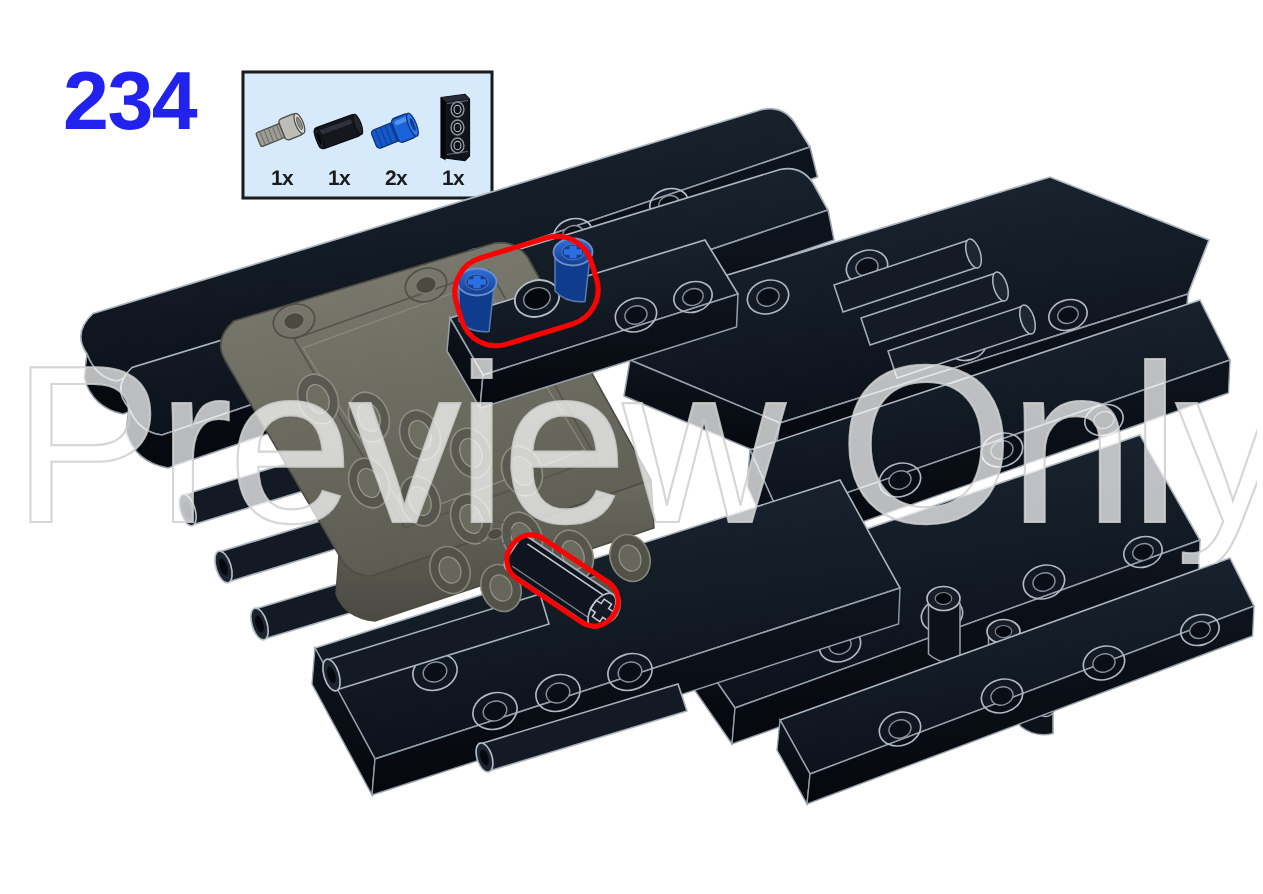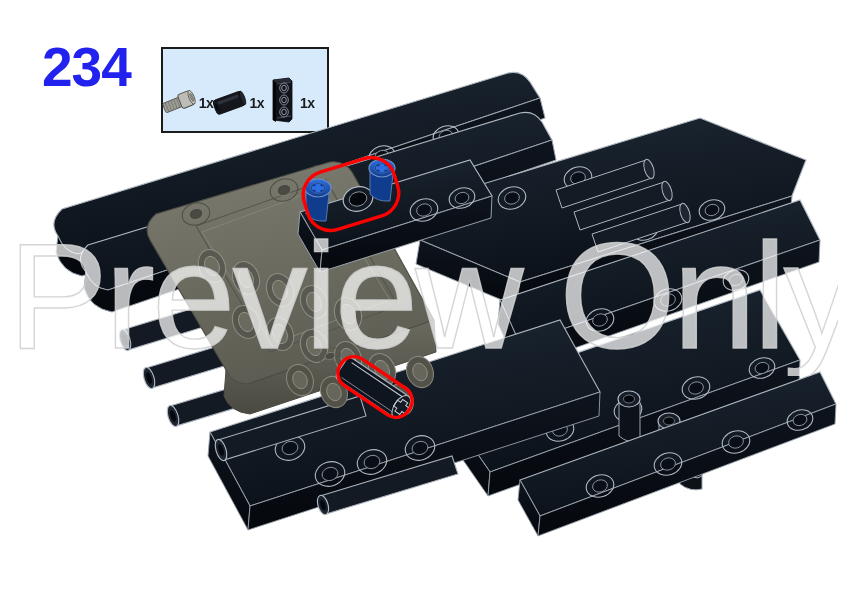--- a/index.html
+++ b/index.html
@@ -47,21 +47,21 @@
     position: absolute;
     inset: 0;
     display: flex;
     align-items: flex-end;
     justify-content: space-around;
     padding: 0 6px 6px 6px;
     box-sizing: border-box;
   }
   .part-item {
     display: flex;
-    flex-direction: row;
+    flex-direction: column;
     align-items: center;
     justify-content: flex-end;
     width: 38px;
   }
   .part-art {
     height: 46px;
     width: 38px;
     position: relative;
     display: block;
   }
@@ -145,20 +145,40 @@
               <rect x="2" y="6.5" width="24" height="3.2" rx="1" fill="#2c313b"></rect>
               <ellipse cx="1.8" cy="11.5" rx="2.2" ry="7.2" fill="#1c1f26" stroke="#0a0b0e" stroke-width="0.7"></ellipse>
               <ellipse cx="1.8" cy="11.5" rx="1.1" ry="4.3" fill="#070809"></ellipse>
               <ellipse cx="29.2" cy="11.5" rx="2.2" ry="7.2" fill="#23262e" stroke="#0a0b0e" stroke-width="0.7"></ellipse>
             </g>
           </svg>
         </span>
         <span class="part-qty">1x</span>
       </div>
 
+      <div class="part-item">
+        <span class="part-art">
+          <svg viewBox="0 0 38 46" width="38" height="46">
+            <g transform="translate(3,12) rotate(-22 16 11)">
+              <rect x="0" y="5" width="17" height="13" rx="2.5" fill="#1559c9" stroke="#0a2f6e" stroke-width="0.8"></rect>
+              <g stroke="#0e3f94" stroke-width="0.8">
+                <line x1="3.5" y1="5" x2="3.5" y2="18"></line>
+                <line x1="7" y1="5" x2="7" y2="18"></line>
+                <line x1="10.5" y1="5" x2="10.5" y2="18"></line>
+                <line x1="14" y1="5" x2="14" y2="18"></line>
+              </g>
+              <rect x="15" y="3" width="13" height="17" rx="3" fill="#1a63da" stroke="#0a2f6e" stroke-width="0.9"></rect>
+              <rect x="17" y="5" width="9" height="3" rx="1" fill="#4f92f0"></rect>
+              <ellipse cx="27.6" cy="11.5" rx="2.6" ry="8.2" fill="#2f79ea" stroke="#0a2f6e" stroke-width="0.8"></ellipse>
+              <ellipse cx="27.8" cy="11.5" rx="1.2" ry="4.6" fill="#0c3f93"></ellipse>
+            </g>
+          </svg>
+        </span>
+        <span class="part-qty">2x</span>
+      </div>
 
       <div class="part-item">
         <span class="part-art">
           <svg viewBox="0 0 38 46" width="38" height="52" style="margin-top:-6px">
             <g transform="translate(9,2)">
               <path d="M2,2 L18,0 L21,3 L21,41 L18,44 L2,42 Z" fill="#11131a" stroke="#0a0b0e" stroke-width="0.8"></path>
               <path d="M2,2 L18,0 L21,3 L5,5 Z" fill="#262a34"></path>
               <path d="M2,2 L5,5 L5,44 L2,42 Z" fill="#05060a"></path>
               <g fill="none" stroke="#8f98a4" stroke-width="0.9">
                 <ellipse cx="13" cy="10" rx="4.3" ry="5"></ellipse>

